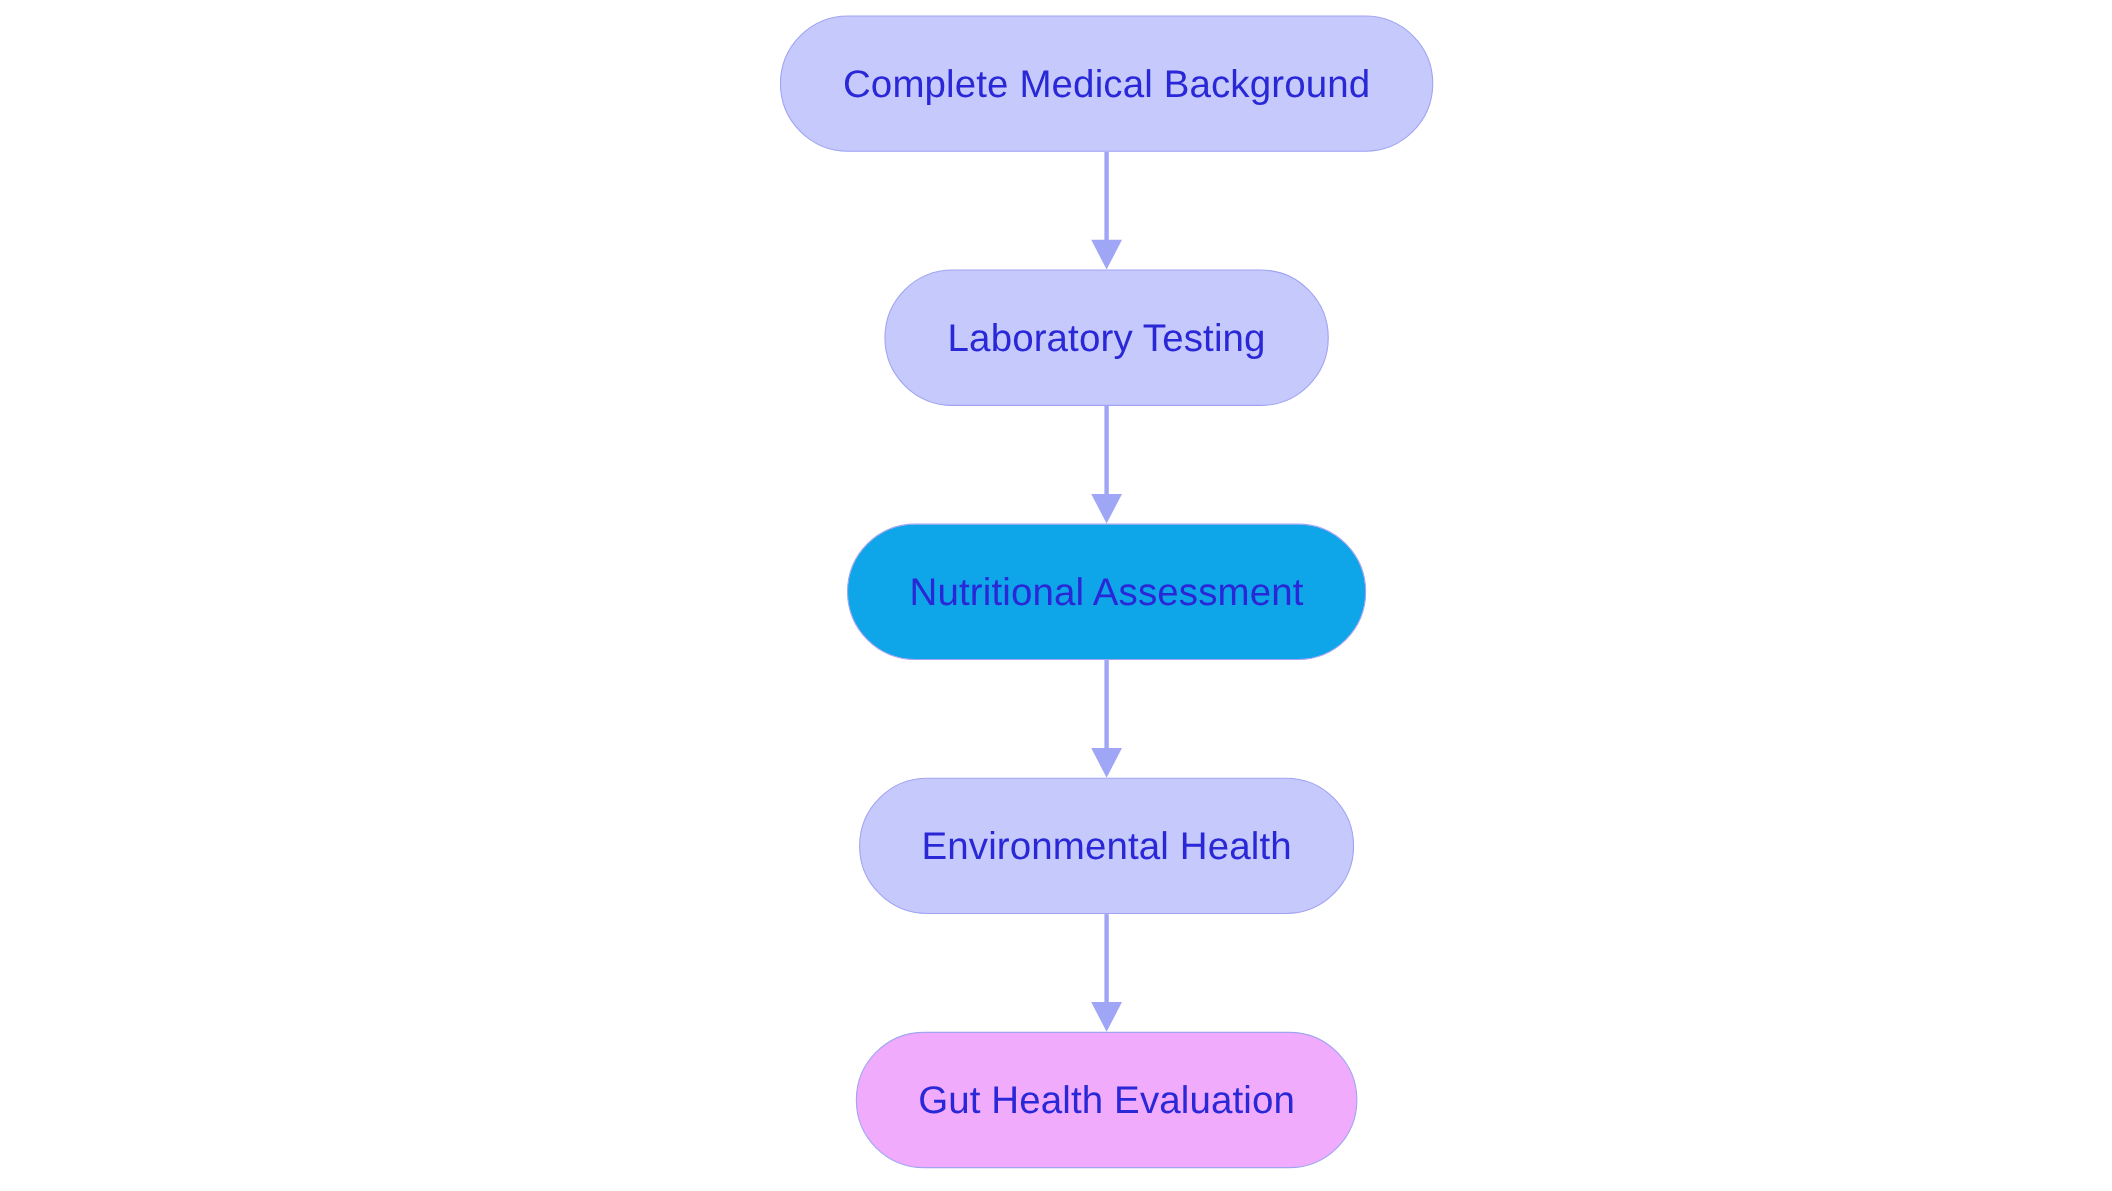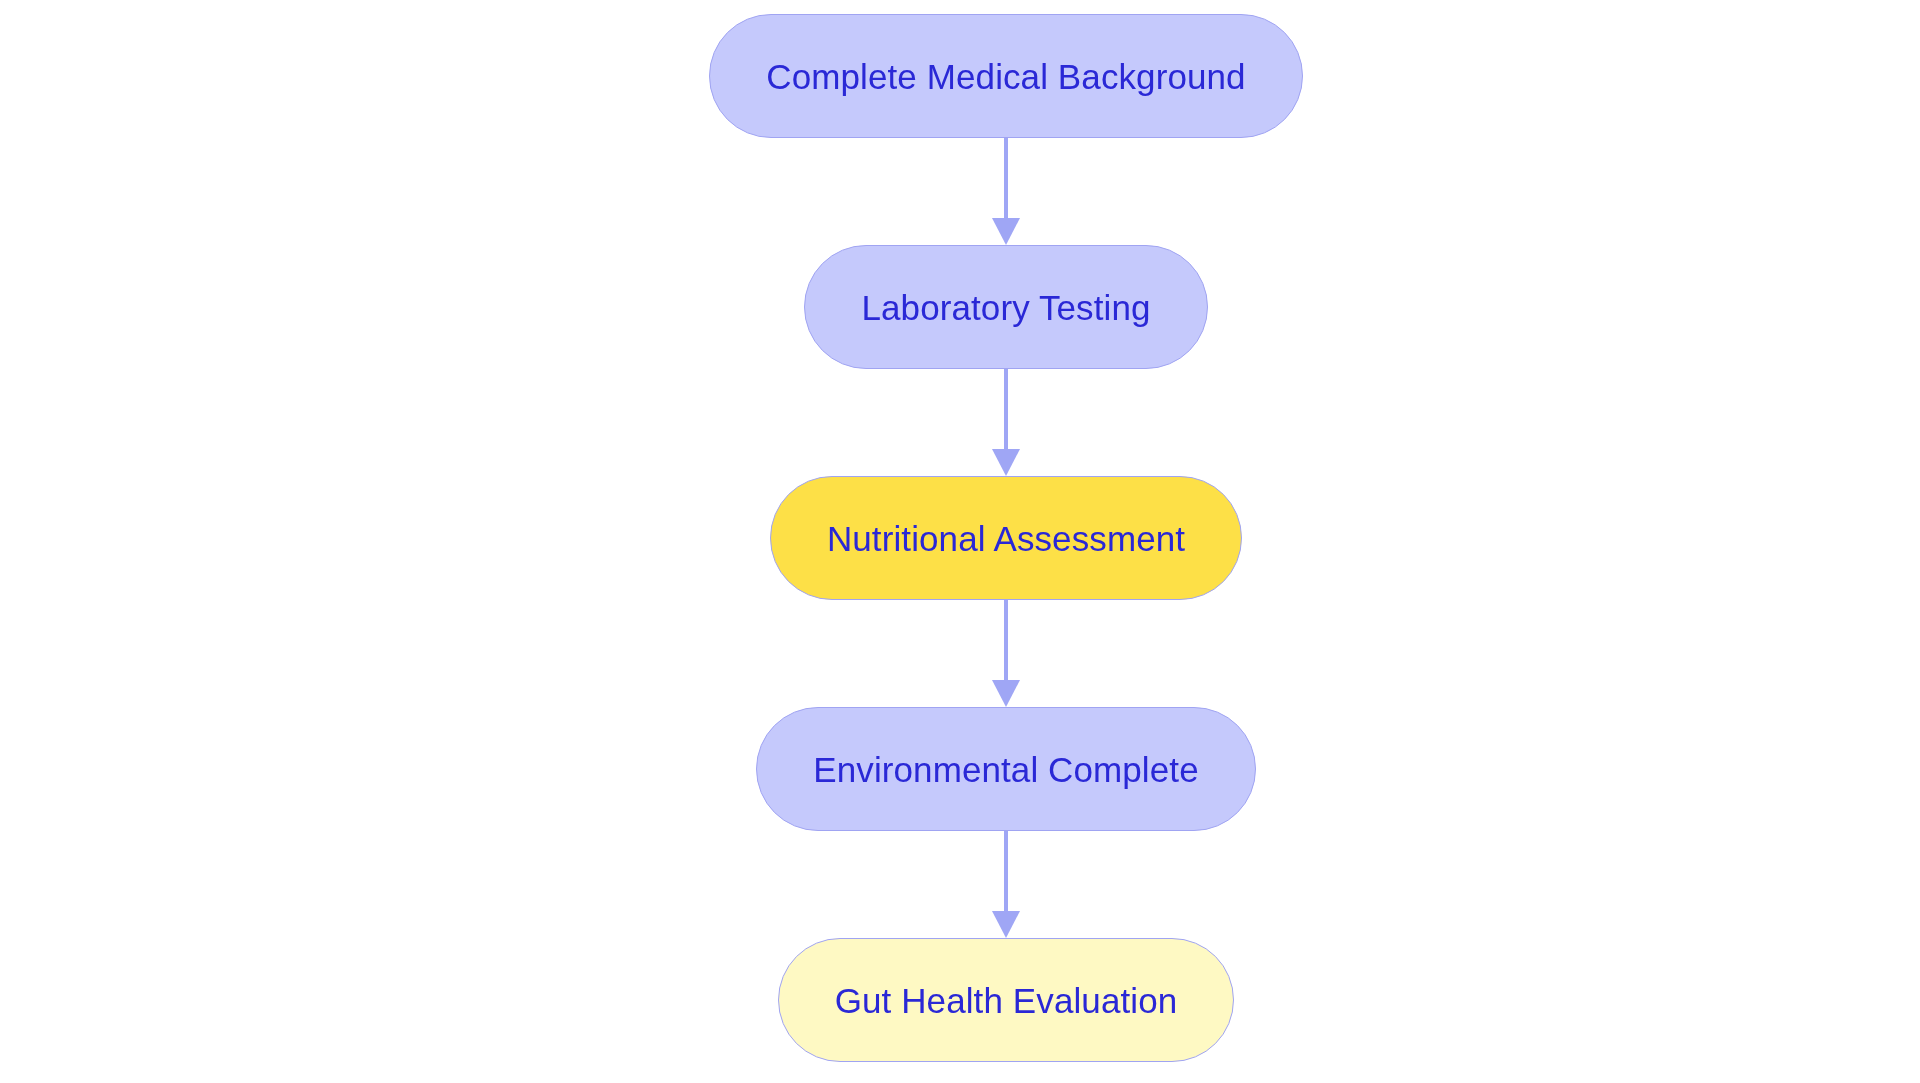--- a/index.html
+++ b/index.html
@@ -107,36 +107,36 @@
 
     <div class="node" style="background: rgb(197, 201, 252); border-color: rgb(160, 164, 242); text-align: right;">
       <span class="node-label" style="color: rgb(42, 40, 214); font-size: 35px;">Laboratory Testing</span>
     </div>
 
     <div class="connector">
       <div class="connector-stem" style="background: rgb(159, 166, 245); width: 4px;"></div>
       <div class="connector-head" style="border-top-color: rgb(159, 166, 245);"></div>
     </div>
 
-    <div class="node" style="background: #fde047; border-color: rgb(160, 164, 242);">
+    <div class="node" style="background: #0ea5e9; border-color: rgb(160, 164, 242);">
       <span class="node-label" style="color: rgb(42, 40, 214); font-size: 35px;">Nutritional Assessment</span>
     </div>
 
     <div class="connector">
       <div class="connector-stem" style="background: rgb(159, 166, 245); width: 4px;"></div>
       <div class="connector-head" style="border-top-color: rgb(159, 166, 245);"></div>
     </div>
 
     <div class="node" style="background: rgb(197, 201, 252); border-color: rgb(160, 164, 242);">
-      <span class="node-label" style="color: rgb(42, 40, 214); font-size: 35px;">Environmental Complete</span>
+      <span class="node-label" style="color: rgb(42, 40, 214); font-size: 35px;">Environmental Health</span>
     </div>
 
     <div class="connector">
       <div class="connector-stem" style="background: rgb(159, 166, 245); width: 4px;"></div>
       <div class="connector-head" style="border-top-color: rgb(159, 166, 245);"></div>
     </div>
 
-    <div class="node" style="background: #fef9c3; border-color: rgb(160, 164, 242);">
+    <div class="node" style="background: #f0abfc; border-color: rgb(160, 164, 242);">
       <span class="node-label" style="color: rgb(42, 40, 214); font-size: 35px;">Gut Health Evaluation</span>
     </div>
 
   </div>
 </div>
 
 </body></html>

